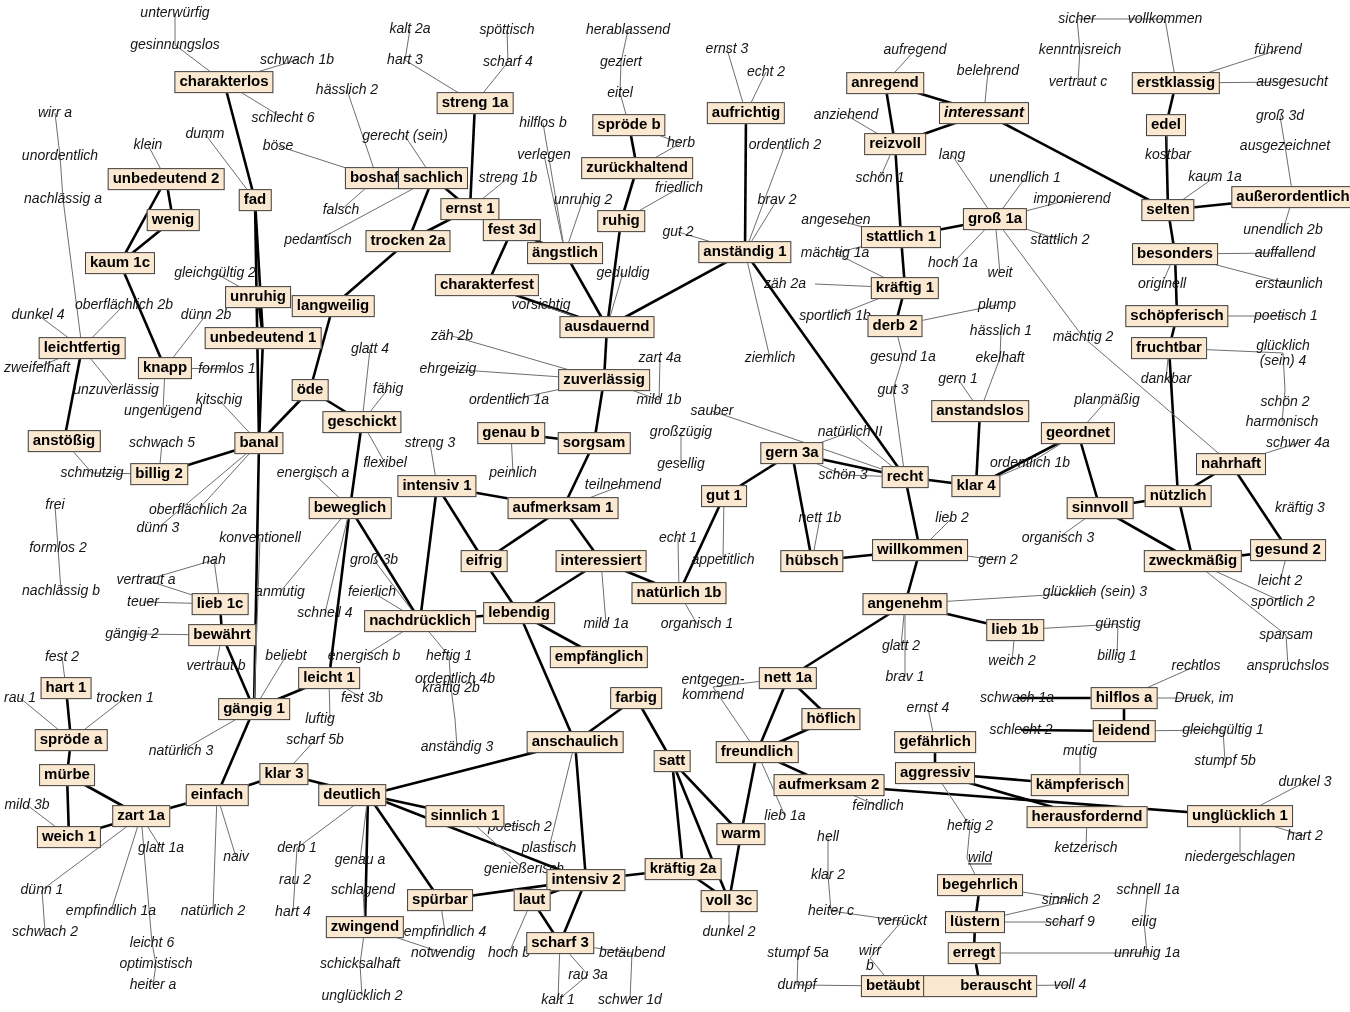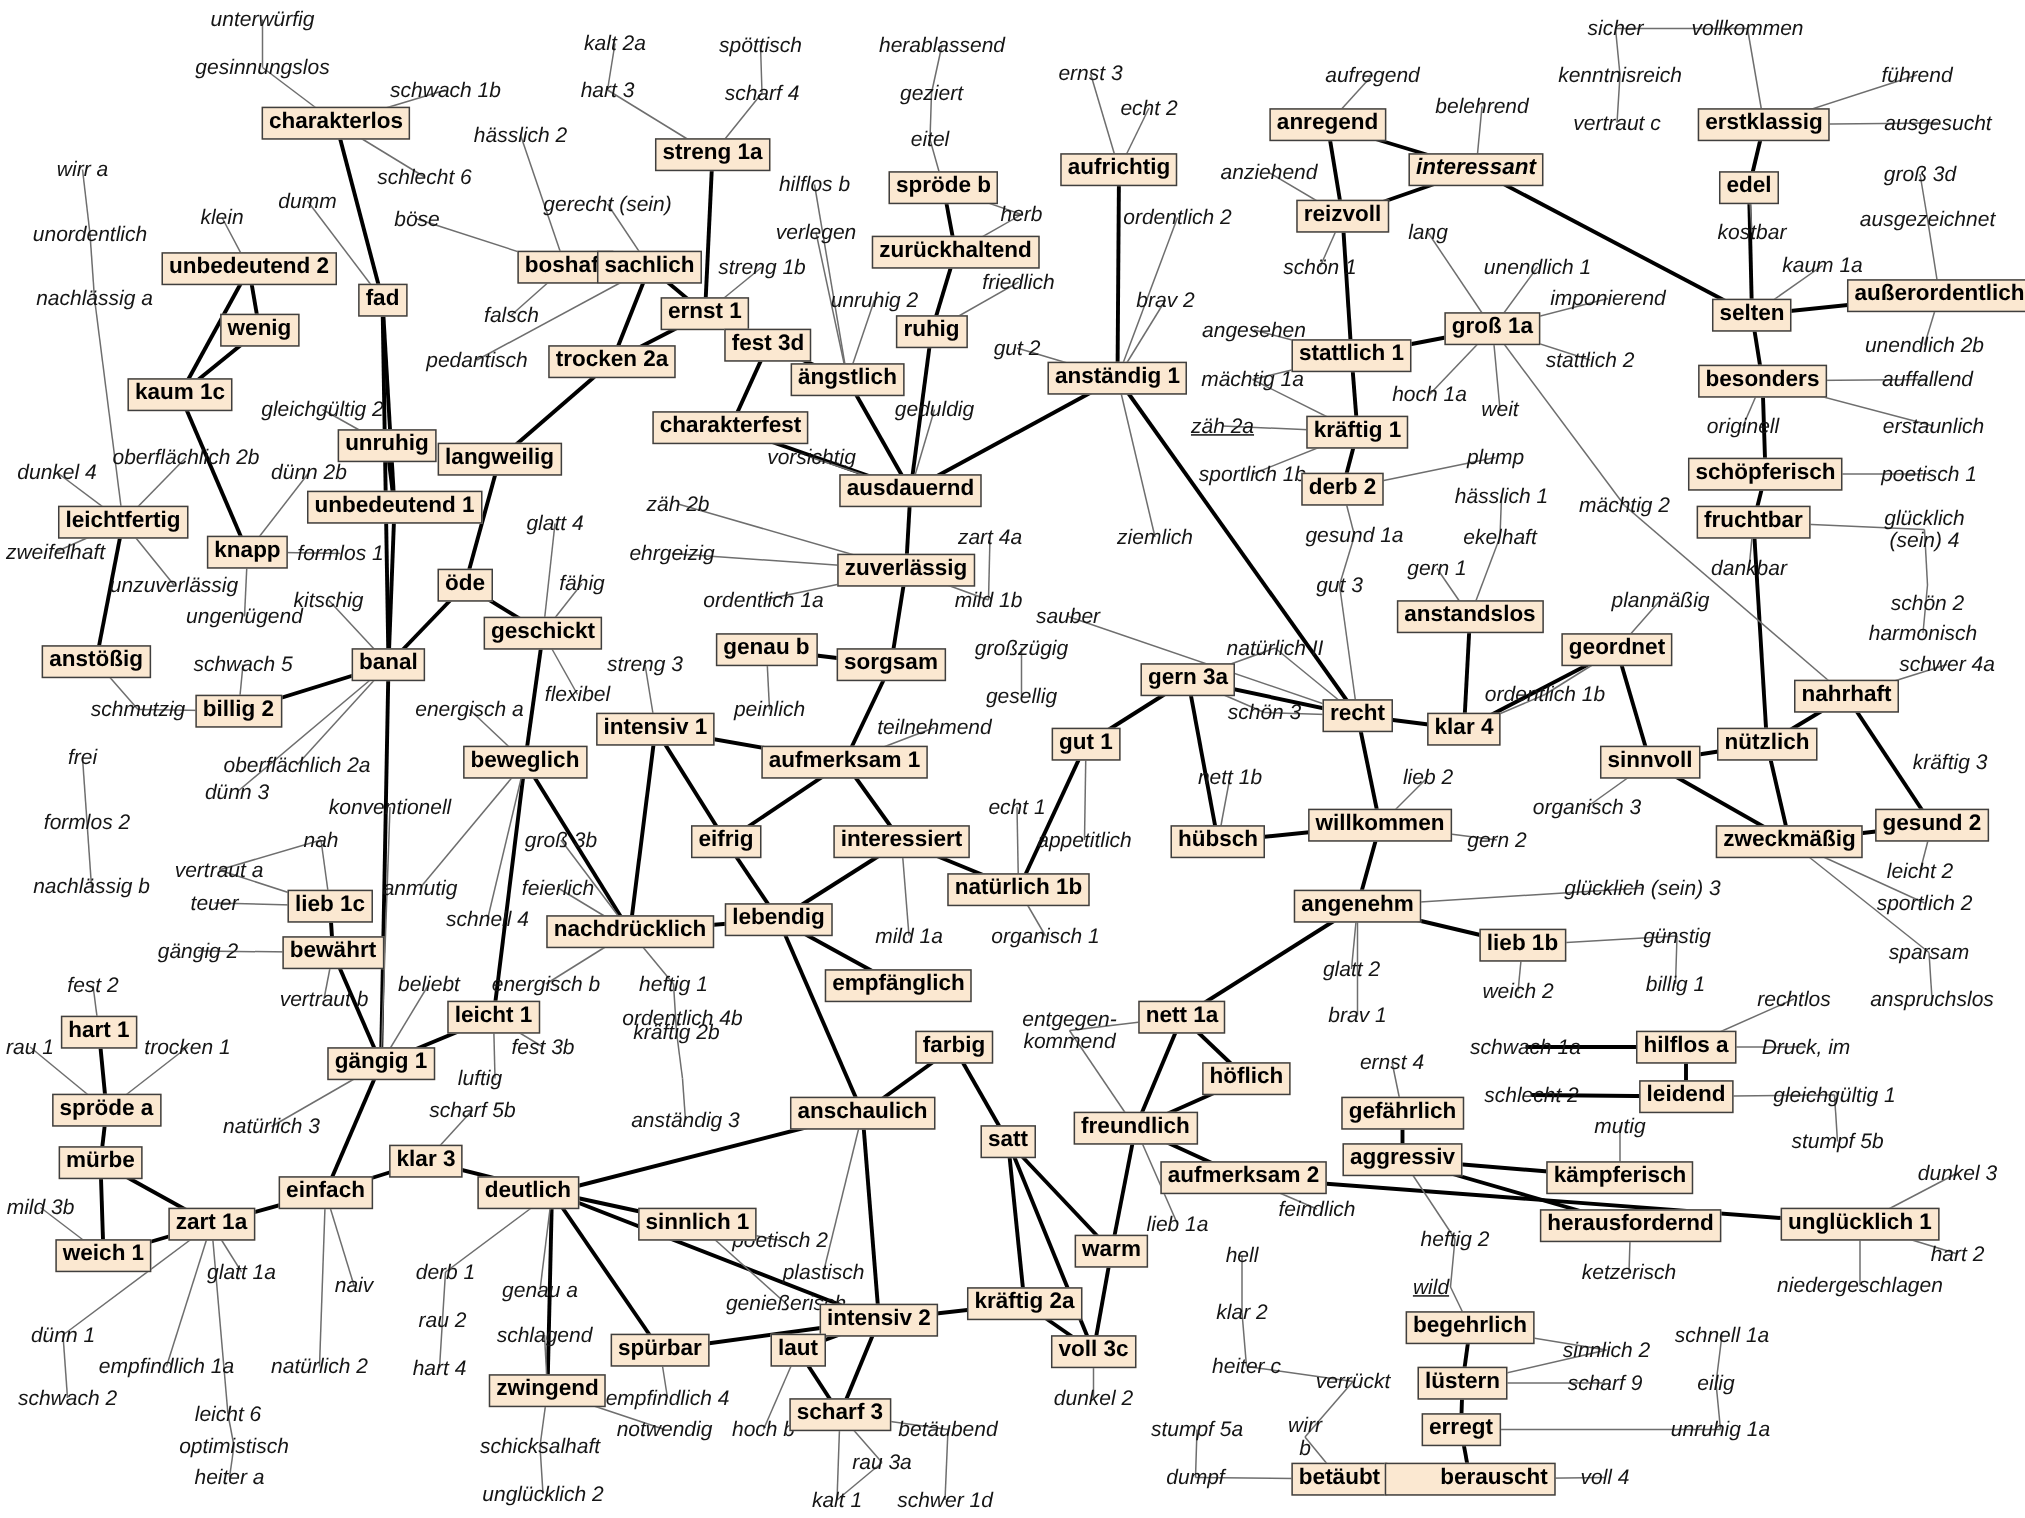--- a/index.html
+++ b/index.html
@@ -559,21 +559,21 @@
       <div class="lbl" style="left: 1285px; top: 402px; text-align: center;">schön 2</div>
       <div class="lbl" style="left: 1282px; top: 422px;">harmonisch</div>
       <div class="lbl" style="left: 1298px; top: 443px;">schwer 4a</div>
       <div class="lbl" style="left: 1166px; top: 379px;">dankbar</div>
       <div class="lbl" style="left: 952px; top: 155px;">lang</div>
       <div class="lbl" style="left: 1025px; top: 178px;">unendlich 1</div>
       <div class="lbl" style="left: 1072px; top: 199px;">imponierend</div>
       <div class="lbl" style="left: 1060px; top: 240px;">stattlich 2</div>
       <div class="lbl" style="left: 836px; top: 220px;">angesehen</div>
       <div class="lbl" style="left: 835px; top: 253px;">mächtig 1a</div>
-      <div class="lbl" style="left: 815px; top: 284px; text-decoration: underline;">zäh 2a</div>
+      <div class="lbl" style="left: 785px; top: 284px;">zäh 2a</div>
       <div class="lbl" style="left: 835px; top: 316px;">sportlich 1b</div>
       <div class="lbl" style="left: 953px; top: 263px;">hoch 1a</div>
       <div class="lbl" style="left: 1000px; top: 273px;">weit</div>
       <div class="lbl" style="left: 997px; top: 305px;">plump</div>
       <div class="lbl" style="left: 1001px; top: 331px;">hässlich 1</div>
       <div class="lbl" style="left: 1000px; top: 358px;">ekelhaft</div>
       <div class="lbl" style="left: 958px; top: 379px;">gern 1</div>
       <div class="lbl" style="left: 1083px; top: 337px;">mächtig 2</div>
       <div class="lbl" style="left: 903px; top: 357px;">gesund 1a</div>
       <div class="lbl" style="left: 893px; top: 390px;">gut 3</div>
@@ -602,21 +602,21 @@
       <div class="lbl" style="left: 1021px; top: 730px;">schlecht 2</div>
       <div class="lbl" style="left: 1223px; top: 730px;">gleichgültig 1</div>
       <div class="lbl" style="left: 1080px; top: 751px;">mutig</div>
       <div class="lbl" style="left: 928px; top: 708px;">ernst 4</div>
       <div class="lbl" style="left: 1225px; top: 761px;">stumpf 5b</div>
       <div class="lbl" style="left: 1305px; top: 782px;">dunkel 3</div>
       <div class="lbl" style="left: 1305px; top: 836px;">hart 2</div>
       <div class="lbl" style="left: 1240px; top: 857px;">niedergeschlagen</div>
       <div class="lbl" style="left: 1086px; top: 848px;">ketzerisch</div>
       <div class="lbl" style="left: 970px; top: 826px;">heftig 2</div>
-      <div class="lbl" style="left: 954px; top: 858px; text-decoration: underline;">wild</div>
+      <div class="lbl" style="left: 980px; top: 858px; text-decoration: underline;">wild</div>
       <div class="lbl" style="left: 1071px; top: 900px;">sinnlich 2</div>
       <div class="lbl" style="left: 1148px; top: 890px;">schnell 1a</div>
       <div class="lbl" style="left: 1070px; top: 922px;">scharf 9</div>
       <div class="lbl" style="left: 1144px; top: 922px;">eilig</div>
       <div class="lbl" style="left: 1147px; top: 953px;">unruhig 1a</div>
       <div class="lbl" style="left: 1070px; top: 985px;">voll 4</div>
       <div class="lbl" style="left: 902px; top: 921px;">verrückt</div>
       <div class="lbl" style="left: 870px; top: 958px;">wirr
 b</div>
       <div class="lbl" style="left: 798px; top: 953px;">stumpf 5a</div>

